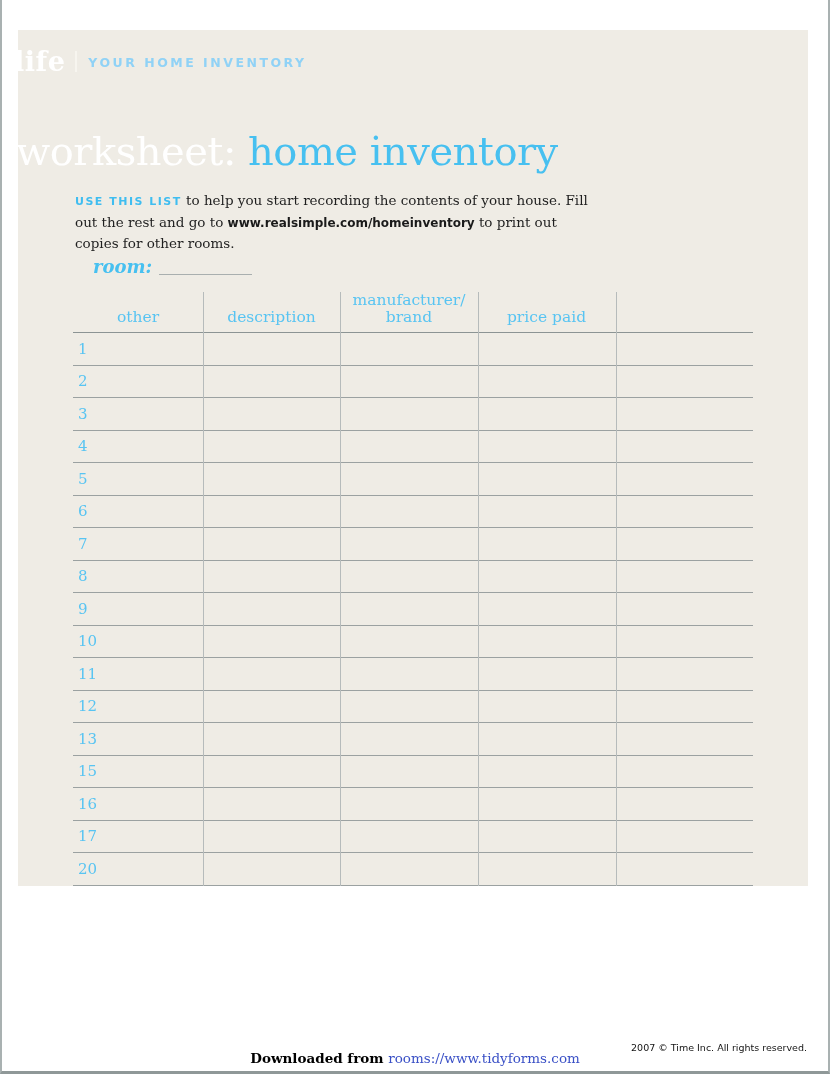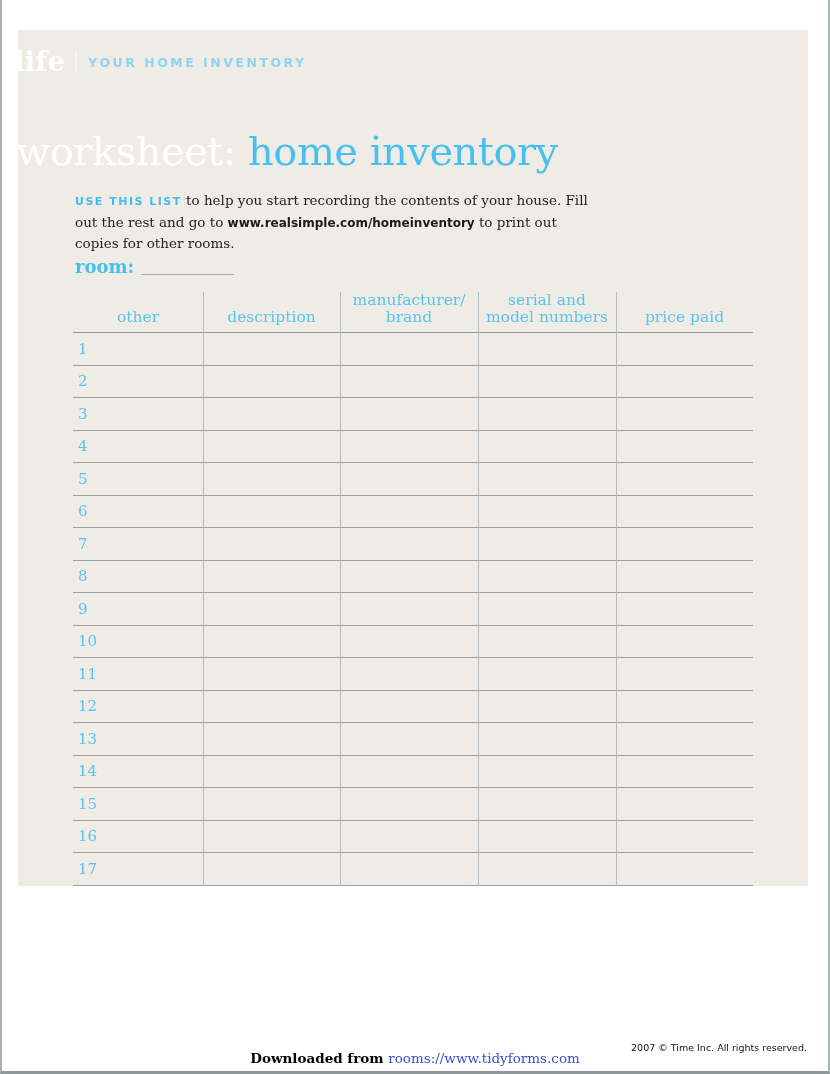--- a/index.html
+++ b/index.html
@@ -77,25 +77,26 @@
     color: #3fbdf0;
   }
   .intro-url {
     font-family: "DejaVu Sans", sans-serif;
     font-weight: bold;
     font-size: 12px;
     color: #1a1a1a;
   }
   
   .room-row {
-    position: absolute; left: 57px; top: 226px;
+    position: absolute; left: 75px; top: 226px;
     font-family: "DejaVu Serif", serif;
     font-weight: bold;
     font-size: 18px;
     color: #47c0f0;
+    font-style: italic;
   }
   .room-line {
     display: inline-block;
     width: 93px;
     border-bottom: 1.5px solid #a9afaf;
     transform: translateY(2px);
     margin-left: 7px;
   }
   
   .inv-table {
@@ -185,22 +186,20 @@
   <div class="room-row">
     <span>room:</span><span class="room-line"></span>
   </div>
 
   <div class="inv-table">
     <div class="thead">
       <div class="th c0">other</div>
       <div class="th c1">description</div>
       <div class="th c2">manufacturer/
 brand</div>
-      <div class="th c3">serial and
-model numbers</div>
       <div class="th c4">price paid</div>
     </div>
     <div class="tbody">
   <div class="trow">
     <div class="row-num">1</div>
     <div class="cell c1"></div>
     <div class="cell c2"></div>
     <div class="cell c3"></div>
     <div class="cell c4"></div>
   </div>
@@ -294,27 +293,20 @@
   </div>
 
   <div class="trow">
     <div class="row-num">13</div>
     <div class="cell c1"></div>
     <div class="cell c2"></div>
     <div class="cell c3"></div>
     <div class="cell c4"></div>
   </div>
 
-  <div class="trow">
-    <div class="row-num">14</div>
-    <div class="cell c1"></div>
-    <div class="cell c2"></div>
-    <div class="cell c3"></div>
-    <div class="cell c4"></div>
-  </div>
 
   <div class="trow">
     <div class="row-num">15</div>
     <div class="cell c1"></div>
     <div class="cell c2"></div>
     <div class="cell c3"></div>
     <div class="cell c4"></div>
   </div>
 
   <div class="trow">

